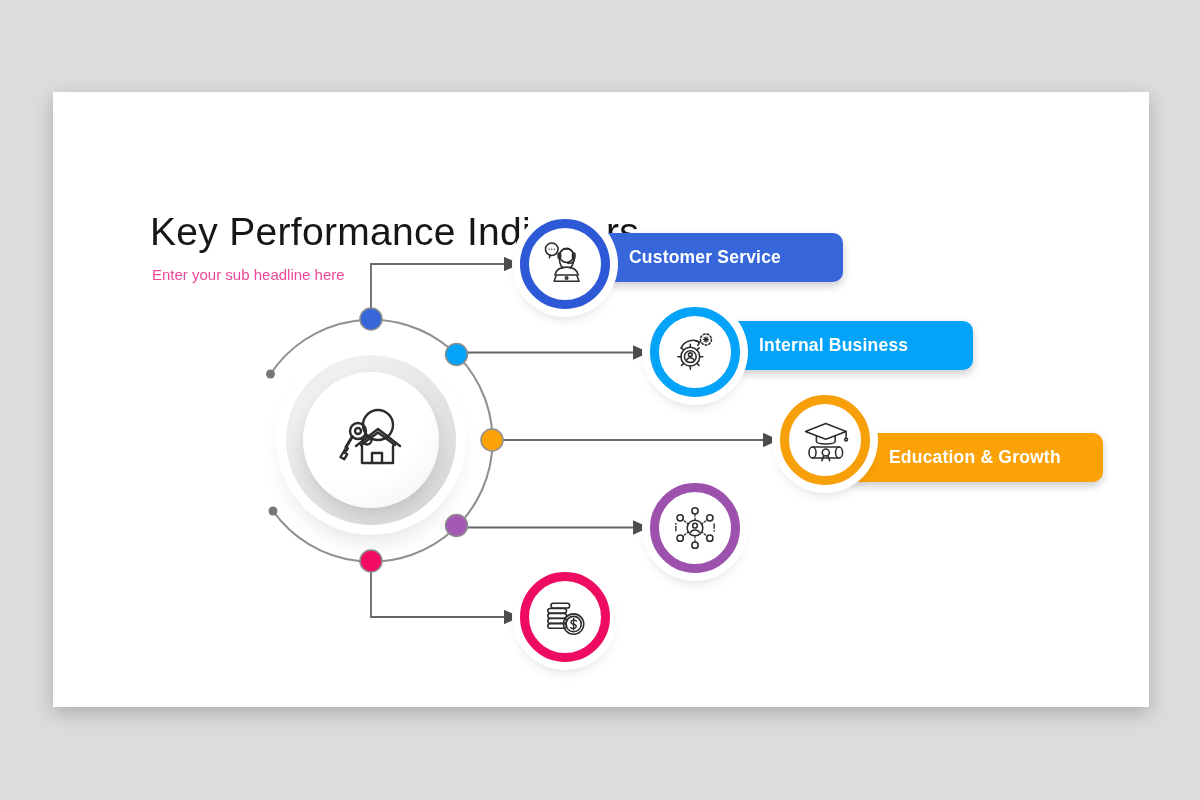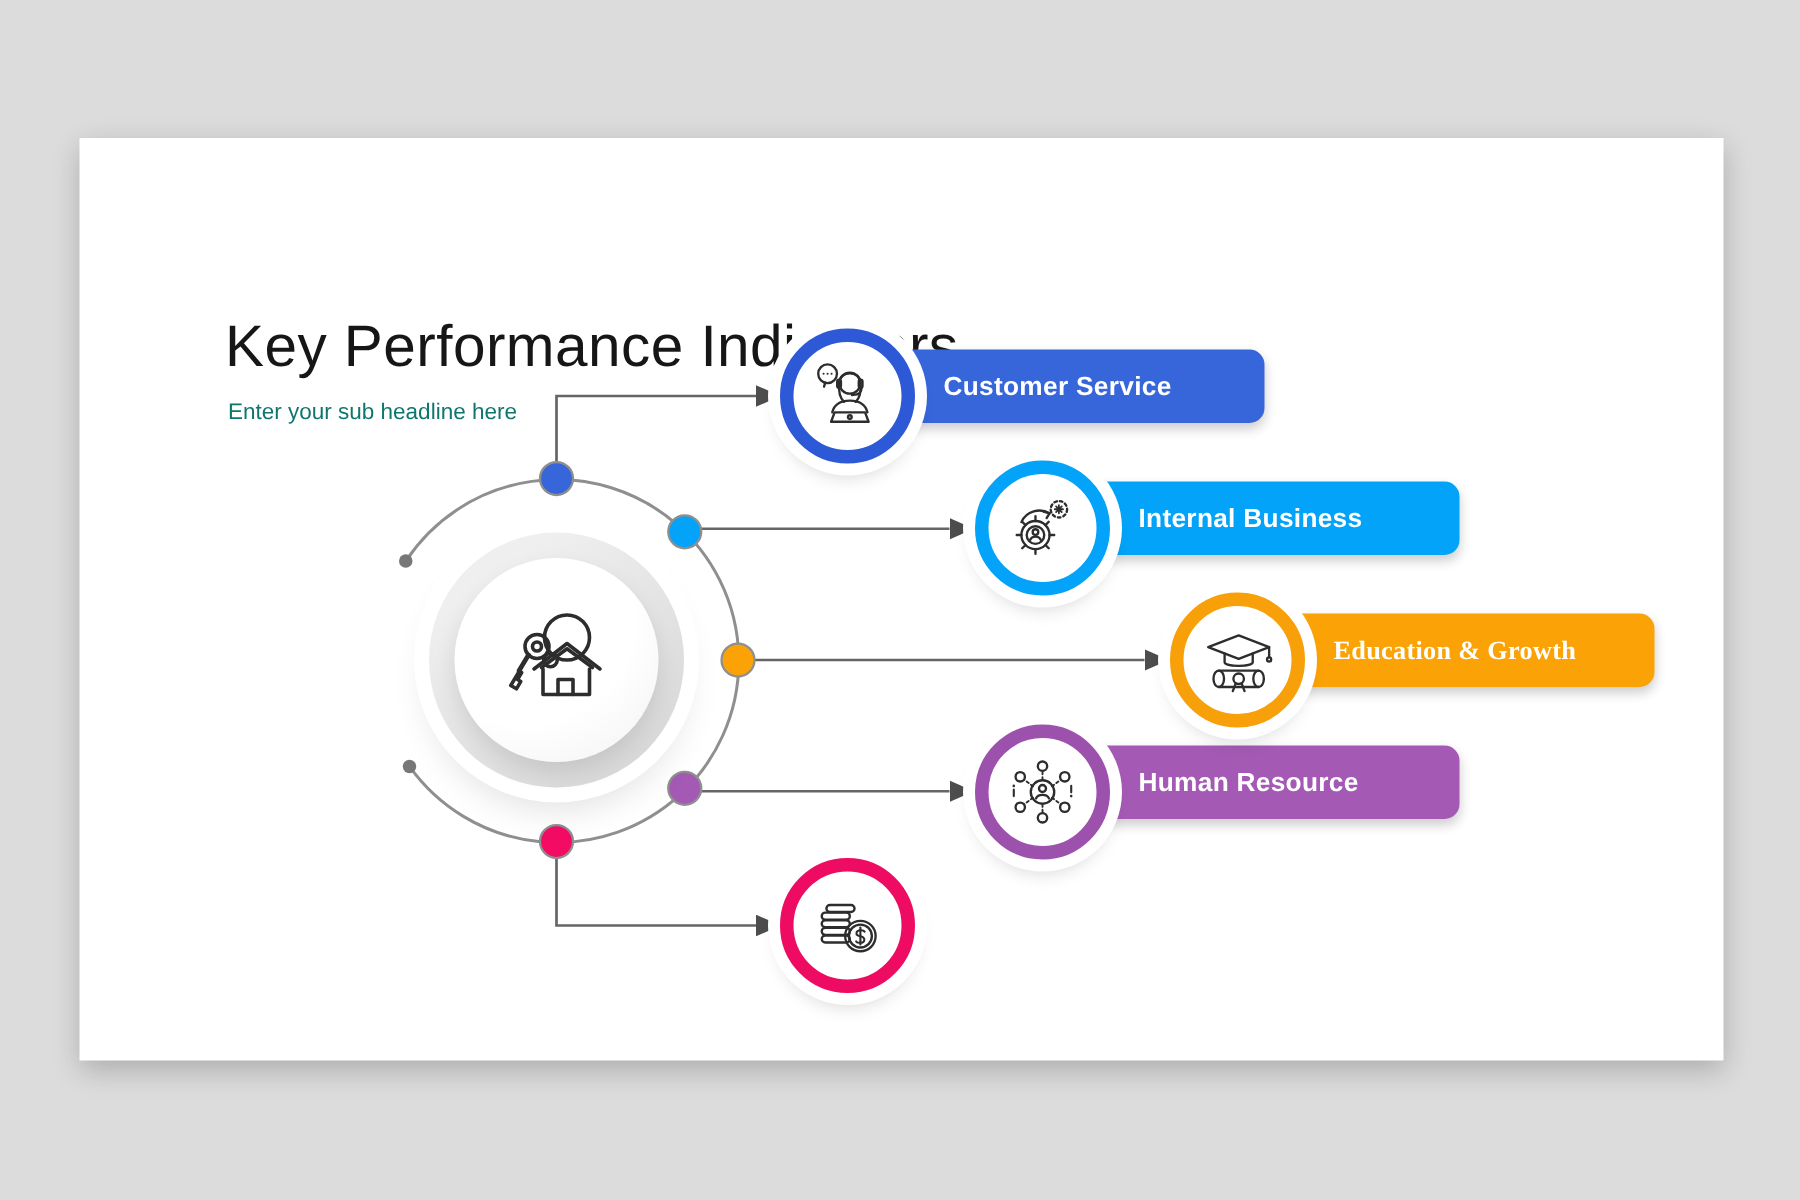--- a/index.html
+++ b/index.html
@@ -1,21 +1,21 @@
 <!DOCTYPE html>
 <html><head>
 <meta charset="utf-8">
 <style>
   html,body { margin:0; padding:0; background:#dcdcdc; }
   .stage { position:relative; width:1200px; height:800px; background:#dcdcdc;
            font-family:"Liberation Sans", sans-serif; overflow:hidden; }
   .card { position:absolute; left:53px; top:92px; width:1096px; height:615px;
           background:#ffffff; box-shadow:0 6px 18px rgba(0,0,0,0.22); }
   .title { position:absolute; left:97px; top:118px; font-size:39px; color:#161616; letter-spacing:0.3px; }
-  .subtitle { position:absolute; left:99px; top:174px; font-size:15px; color:#0f766e; }
+  .subtitle { position:absolute; left:99px; top:174px; font-size:15px; color:#ec4899; }
 
   .kpi-band { position:absolute; left:53px; top:387px; width:280px; height:106px;
               background:linear-gradient(90deg,#e2e2e2 0%,#ececec 55%,#f7f7f7 100%);
               box-shadow:0 5px 9px rgba(0,0,0,0.10); z-index:1; }
   .kpi-label { position:absolute; left:44px; top:38px; font-size:27px; font-weight:bold;
                color:#3a3a3a; letter-spacing:1px; }
 
   .svg-layer { position:absolute; left:0; top:0; z-index:2; pointer-events:none; }
 
   .center-ring { position:absolute; left:286px; top:355px; width:170px; height:170px; border-radius:50%;
@@ -34,21 +34,21 @@
           display:flex; align-items:center; justify-content:center; z-index:4; }
 
   .bg1 { background:#3766db; } .bd1 { border-color:#2d58d6; }
   .bg2 { background:#02a3f8; } .bd2 { border-color:#02a3f8; }
   .bg3 { background:#fba206; } .bd3 { border-color:#f8a00a; }
   .bg4 { background:#a45ab4; } .bd4 { border-color:#9c52ad; }
   .bg5 { background:#f40c64; } .bd5 { border-color:#ee0c62; }
 
   .bar1 { left:585px; top:233px; }  .node1 { left:520px; top:219px; }
   .bar2 { left:715px; top:321px; }  .node2 { left:650px; top:307px; }
-  .bar3 { left:845px; top:409px;font-family:Liberation Serif, serif; }  .node3 { left:780px; top:395px; }
+  .bar3 { left:845px; top:433px; }  .node3 { left:780px; top:395px; }
   .bar4 { left:715px; top:497px; }  .node4 { left:650px; top:483px; }
   .bar5 { left:585px; top:586px; }  .node5 { left:520px; top:572px; }
 
   .icon { stroke:#2d2d2d; fill:none; stroke-width:2; stroke-linecap:round; stroke-linejoin:round; }
   .icon .fill { fill:#2d2d2d; stroke:none; }
 </style>
 </head>
 <body>
 
 <div class="stage">
@@ -152,23 +152,20 @@
       <path d="M 59 21 L 59 29.5"></path>
       <circle cx="59" cy="31.5" r="1.8"></circle>
       <path d="M 16 41 L 50 41 M 16 55 L 50 55"></path>
       <ellipse cx="16" cy="48" rx="4.5" ry="7"></ellipse>
       <ellipse cx="50" cy="48" rx="4.5" ry="7"></ellipse>
       <circle cx="33" cy="48" r="4.5"></circle>
       <path d="M 30.5 52 L 28 58.5 M 35.5 52 L 38 58.5"></path>
     </svg>
   </div>
 
-  <div class="bar bar4 bg4">
-    <span>Human Resource</span>
-  </div>
   <div class="node node4 bd4">
     <svg class="icon" width="50" height="50" viewBox="0 0 64 64">
       <circle cx="32" cy="32" r="10"></circle>
       <circle cx="32" cy="29" r="3"></circle>
       <path d="M 26.5 37.5 C 28 33.5 36 33.5 37.5 37.5"></path>
       <circle cx="32" cy="10" r="4"></circle>
         <circle cx="32" cy="54" r="4"></circle>
       <circle cx="13" cy="19" r="4"></circle>
         <circle cx="51" cy="19" r="4"></circle>
       <circle cx="13" cy="45" r="4"></circle>

